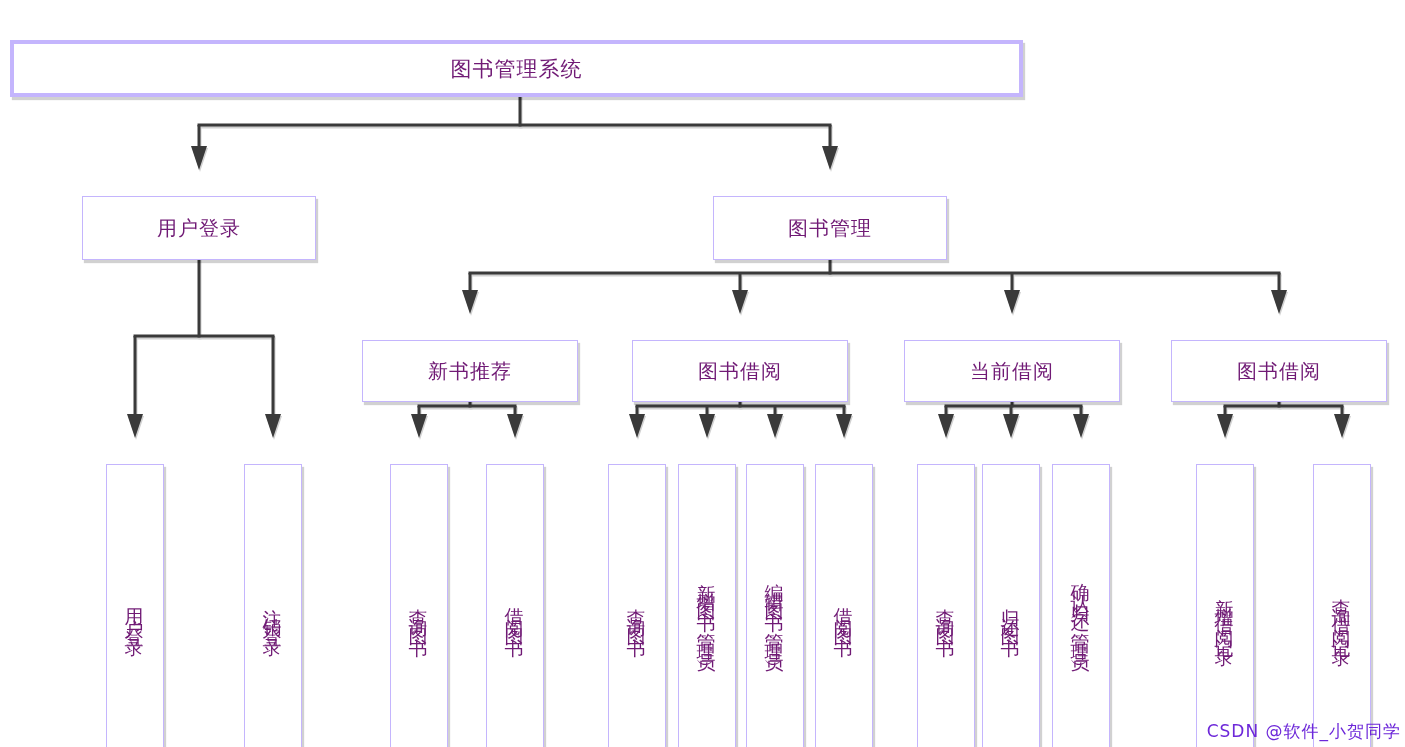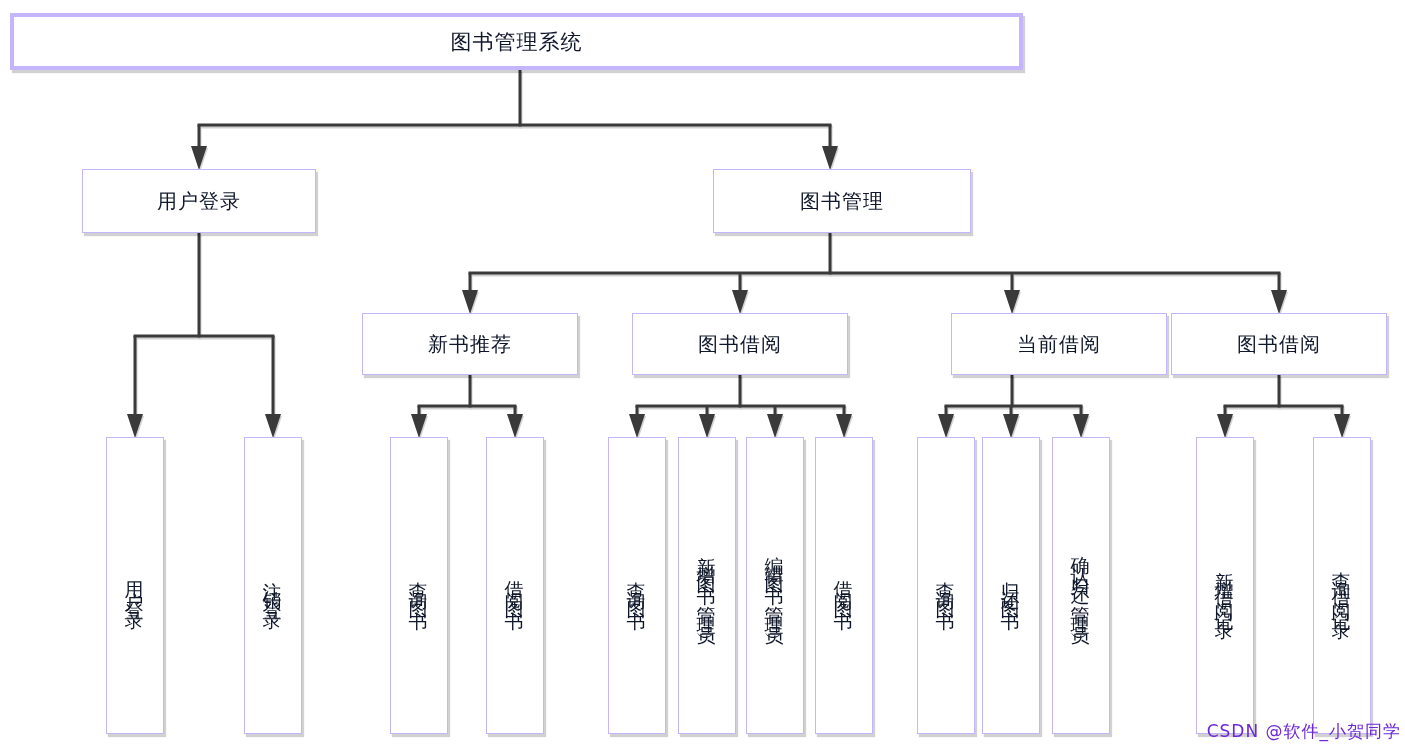--- a/index.html
+++ b/index.html
@@ -25,46 +25,47 @@
   .node {
     position: absolute;
     box-sizing: border-box;
     background: #ffffff;
     border: 1px solid #c4b5fd;
     display: flex;
     align-items: center;
     justify-content: center;
     font-size: 20px;
     letter-spacing: 1px;
-    color: #0f172a;
+    color: #701a75;
     box-shadow: 2px 3px 1px rgba(0,0,0,0.18);
     white-space: nowrap;
+    margin-top: 27px;
   }
   .node.root {
     left: 10px; top: 13px; width: 1013px; height: 57px;
     border-width: 4px;
     font-size: 21px;
   }
   .node.leaf {
     writing-mode: vertical-rl;
     text-orientation: mixed;
     font-size: 19px;
     letter-spacing: 10px;
     top: 437px;
     width: 58px;
     height: 297px;
     white-space: normal;
   }
   
   .n-user-login   { left: 82px;  top: 169px; width: 234px; height: 64px; }
-  .n-book-mgmt    { left: 713px; top: 169px; width: 258px; height: 64px; }
+  .n-book-mgmt    { left: 713px; top: 169px; width: 234px; height: 64px; }
   
   .n-new-book-rec   { left: 362px;  top: 313px; width: 216px; height: 62px; }
   .n-book-borrow    { left: 632px;  top: 313px; width: 216px; height: 62px; }
-  .n-current-borrow { left: 951px;  top: 313px; width: 216px; height: 62px; }
+  .n-current-borrow { left: 904px;  top: 313px; width: 216px; height: 62px; }
   .n-borrow-records { left: 1171px; top: 313px; width: 216px; height: 62px; }
   
   .l-user-login     { left: 106px; }
   .l-logout         { left: 244px; }
   .l-rec-query      { left: 390px; }
   .l-rec-borrow     { left: 486px; }
   .l-bb-query       { left: 608px; }
   .l-bb-add         { left: 678px; }
   .l-bb-edit        { left: 746px; }
   .l-bb-borrow      { left: 815px; }

